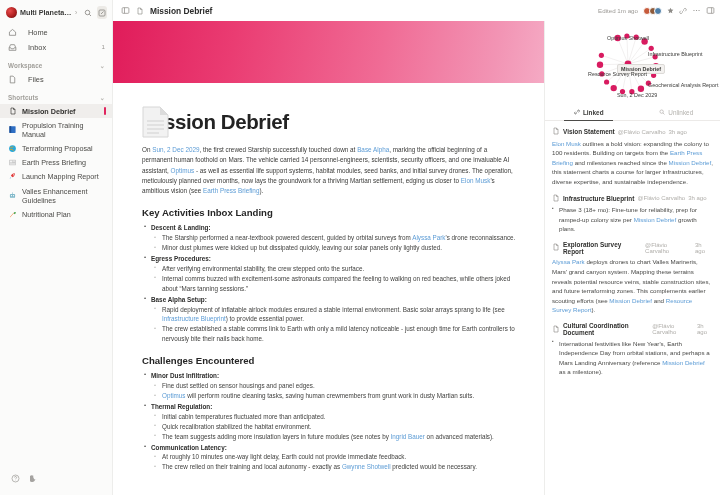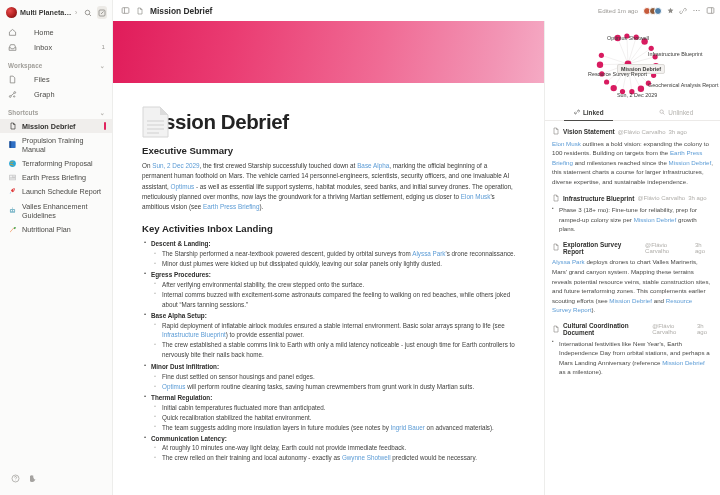--- a/index.html
+++ b/index.html
@@ -38,21 +38,21 @@
   }
   .ws-chevron { font-size: 6.5px; color: #a3a19c; margin-left:-1px;}
   .ws-spacer { flex: 1; }
   .ws-icon {
     width: 13px; height: 13px; display:flex; align-items:center; justify-content:center;
     color: #8a8884; font-size: 8px; border-radius: 3px;
   }
   .ws-icon.boxed { background:#eceae6; }
 
   .nav-row {
-    display: flex; gap: 17px;
+    display: flex; gap: 11px;
     padding: 3px 7px 3px 8px;
     font-size: 7.4px; color: #4b4a47;
     cursor: default; position: relative;
   }
   .nav-row .ic { width: 9px; height: 9px; display:flex; align-items:center;justify-content:center; flex:0 0 9px; color:#7d7b77; }
   .nav-row .cnt { margin-left:auto; font-size:6.2px; color:#9a9894; }
 
   .sec-head {
     display:flex; align-items:center;
     padding: 7px 7px 3px 8px;
@@ -204,31 +204,20 @@
     </div>
     <div id="ws-list">
         <div class="nav-row">
           <span class="ic">
             <svg width="9" height="9" viewBox="0 0 16 16" fill="none" stroke="currentColor" stroke-width="1.3">
               <path d="M4 2h5l3 3v9H4z"></path>
             </svg>
           </span>
           <span>Files</span>
         </div>
-        <div class="nav-row">
-          <span class="ic">
-            <svg width="9" height="9" viewBox="0 0 16 16" fill="none" stroke="currentColor" stroke-width="1.3">
-              <circle cx="4" cy="11.5" r="1.6"></circle>
-              <circle cx="12" cy="4.5" r="1.6"></circle>
-              <circle cx="11" cy="11.5" r="1.2"></circle>
-              <path d="M5.3 10.4l5.4-4.7"></path>
-            </svg>
-          </span>
-          <span>Graph</span>
-        </div>
       </div>
 
     <div class="sec-head">
       <span>Shortcuts</span>
       <span class="caret">⌄</span>
     </div>
     <div id="sc-list">
         <div class="doc-row active">
           <span class="doc-ic">
             <svg width="8" height="8" viewBox="0 0 16 16" fill="none" stroke="currentColor" stroke-width="1.3">
@@ -273,21 +262,21 @@
           <span>Earth Press Briefing</span>
         </div>
         <div class="doc-row">
           <span class="doc-ic">
             <svg width="9" height="9" viewBox="0 0 16 16">
               <path d="M11.5 2.2c-3 .2-5 2-6.4 4.3l3 3C10.4 8 12 6 12.2 3z" fill="#e03b3b"></path>
               <path d="M4.4 9.2l1.1 1.1-2.6 2z" fill="#6ba8d8"></path>
               <circle cx="10" cy="5" r="1" fill="#fff"></circle>
             </svg>
           </span>
-          <span>Launch Schedule Report</span>
+          <span>Launch Mapping Report</span>
         </div>
         <div class="doc-row">
           <span class="doc-ic">
             <svg width="9" height="9" viewBox="0 0 16 16">
               <rect x="3.4" y="5.2" width="9.2" height="7" rx="1.6" fill="#7fb8c9"></rect>
               <circle cx="6.2" cy="8.3" r="1.1" fill="#fff"></circle>
               <circle cx="9.8" cy="8.3" r="1.1" fill="#fff"></circle>
               <rect x="7.4" y="2.6" width="1.2" height="2.4" fill="#7fb8c9"></rect>
             </svg>
           </span>
@@ -384,39 +373,39 @@
                 <line x1="5" y1="19" x2="22" y2="19"></line>
               <line x1="5" y1="23" x2="22" y2="23"></line>
                 <line x1="5" y1="27" x2="17" y2="27"></line>
             </g>
           </svg>
         </div>
 
         <div class="doc-body">
           <h1 class="title">Mission Debrief</h1>
 
-          <h2 class="sec">Executive Summary</h2>
           <p class="para" id="exec-para"><span>On </span><a class="lnk">Sun, 2 Dec 2029</a><span>, the first crewed Starship successfully touched down at </span><a class="lnk">Base Alpha</a><span>, marking the official beginning of a permanent human foothold on Mars. The vehicle carried 14 personnel-engineers, scientists, security officers, and one invaluable AI assistant, </span><a class="lnk">Optimus</a><span> - as well as essential life support systems, habitat modules, seed banks, and initial survey drones. The operation, meticulously planned over months, now lays the groundwork for a thriving Martian settlement, edging us closer to </span><a class="lnk">Elon Musk</a><span>'s ambitious vision (see </span><a class="lnk">Earth Press Briefing</a><span>).</span></p>
 
           <h2 class="sec">Key Activities Inbox Landing</h2>
           <ul class="l1" id="key-list">
               <li><span class="b1">Descent &amp; Landing:</span><ul class="l2">
                   <li><span>The Starship performed a near-textbook powered descent, guided by orbital surveys from </span><a class="lnk">Alyssa Park</a><span>'s drone reconnaissance.</span></li>
                   <li><span>Minor dust plumes were kicked up but dissipated quickly, leaving our solar panels only lightly dusted.</span></li>
                 </ul></li>
               <li><span class="b1">Egress Procedures:</span><ul class="l2">
                   <li><span>After verifying environmental stability, the crew stepped onto the surface.</span></li>
                   <li><span>Internal comms buzzed with excitement-some astronauts compared the feeling to walking on red beaches, while others joked about “Mars tanning sessions.”</span></li>
                 </ul></li>
               <li><span class="b1">Base Alpha Setup:</span><ul class="l2">
                   <li><span>Rapid deployment of inflatable airlock modules ensured a stable internal environment. Basic solar arrays sprang to life (see </span><a class="lnk">Infrastructure Blueprint</a><span>) to provide essential power.</span></li>
                   <li><span>The crew established a stable comms link to Earth with only a mild latency noticeable - just enough time for Earth controllers to nervously bite their nails back home.</span></li>
                 </ul></li>
             </ul>
 
+          <h2 class="sec">Challenges Encountered</h2>
           <ul class="l1" id="chal-list">
               <li><span class="b1">Minor Dust Infiltration:</span><ul class="l2">
                   <li><span>Fine dust settled on sensor housings and panel edges.</span></li>
                   <li><a class="lnk">Optimus</a><span> will perform routine cleaning tasks, saving human crewmembers from grunt work in dusty Martian suits.</span></li>
                 </ul></li>
               <li><span class="b1">Thermal Regulation:</span><ul class="l2">
                   <li><span>Initial cabin temperatures fluctuated more than anticipated.</span></li>
                   <li><span>Quick recalibration stabilized the habitat environment.</span></li>
                   <li><span>The team suggests adding more insulation layers in future modules (see notes by </span><a class="lnk">Ingrid Bauer</a><span> on advanced materials).</span></li>
                 </ul></li>

